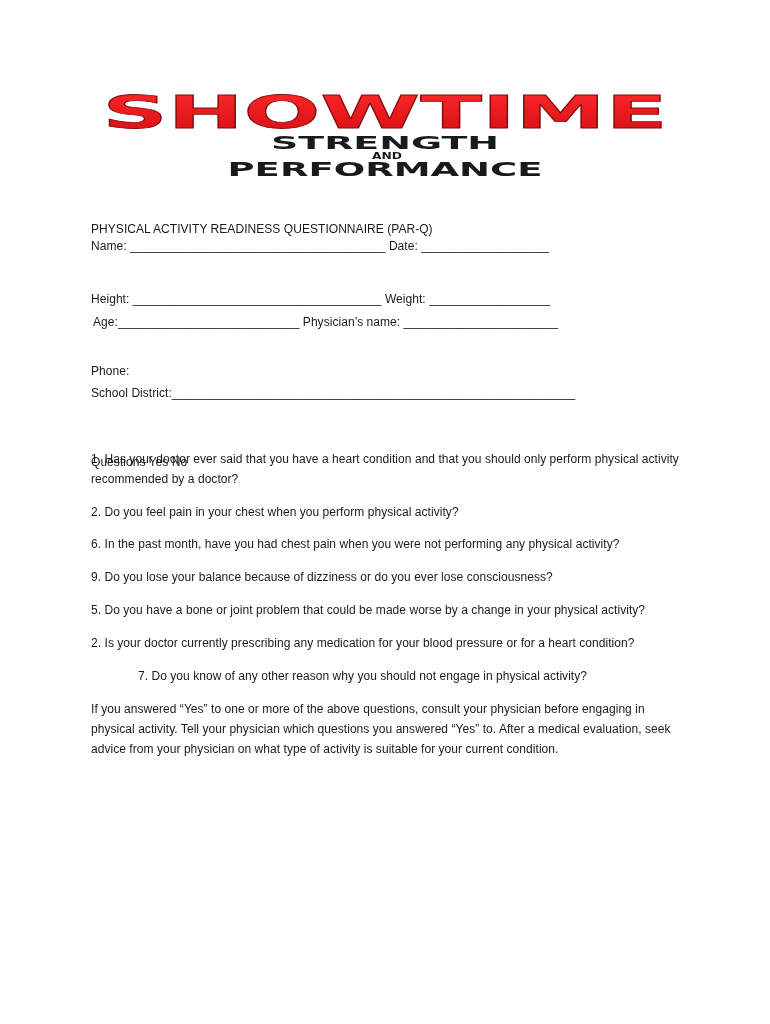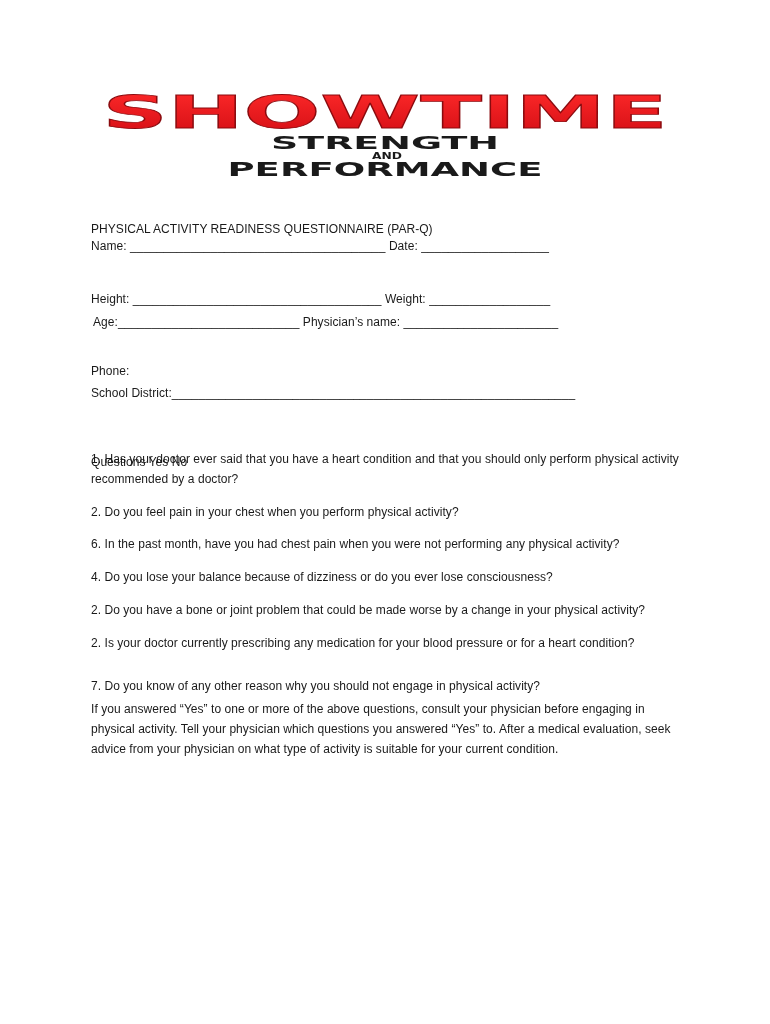--- a/index.html
+++ b/index.html
@@ -92,19 +92,19 @@
 
   <div class="line" style="top:164px;">
     <span>School District:</span><span>____________________________________________________________</span>
   </div>
 
   <div class="line" style="top:197px;margin-top:36px;">Questions Yes No</div>
 
   <div class="para" style="top:230px;">1. Has your doctor ever said that you have a heart condition and that you should only perform physical activity recommended by a doctor?</div>
   <div class="line" style="top:283px;">2. Do you feel pain in your chest when you perform physical activity?</div>
   <div class="line" style="top:315px;">6. In the past month, have you had chest pain when you were not performing any physical activity?</div>
-  <div class="line" style="top:348px;">4. Do you lose your balance because of dizziness or do you ever lose consciousness?</div>
-  <div class="line" style="top:381px;">2. Do you have a bone or joint problem that could be made worse by a change in your physical activity?</div>
+  <div class="line" style="top:348px;">9. Do you lose your balance because of dizziness or do you ever lose consciousness?</div>
+  <div class="line" style="top:381px;">5. Do you have a bone or joint problem that could be made worse by a change in your physical activity?</div>
   <div class="line" style="top:414px;">2. Is your doctor currently prescribing any medication for your blood pressure or for a heart condition?</div>
-  <div class="line" style="top:457px;">7. Do you know of any other reason why you should not engage in physical activity?</div>
+  <div class="line" style="top:447px;margin-left:47px;">7. Do you know of any other reason why you should not engage in physical activity?</div>
 
   <div class="para" style="top:480px;">If you answered “Yes” to one or more of the above questions, consult your physician before engaging in physical activity. Tell your physician which questions you answered “Yes” to. After a medical evaluation, seek advice from your physician on what type of activity is suitable for your current condition.</div>
 </div>
 
 </body></html>

